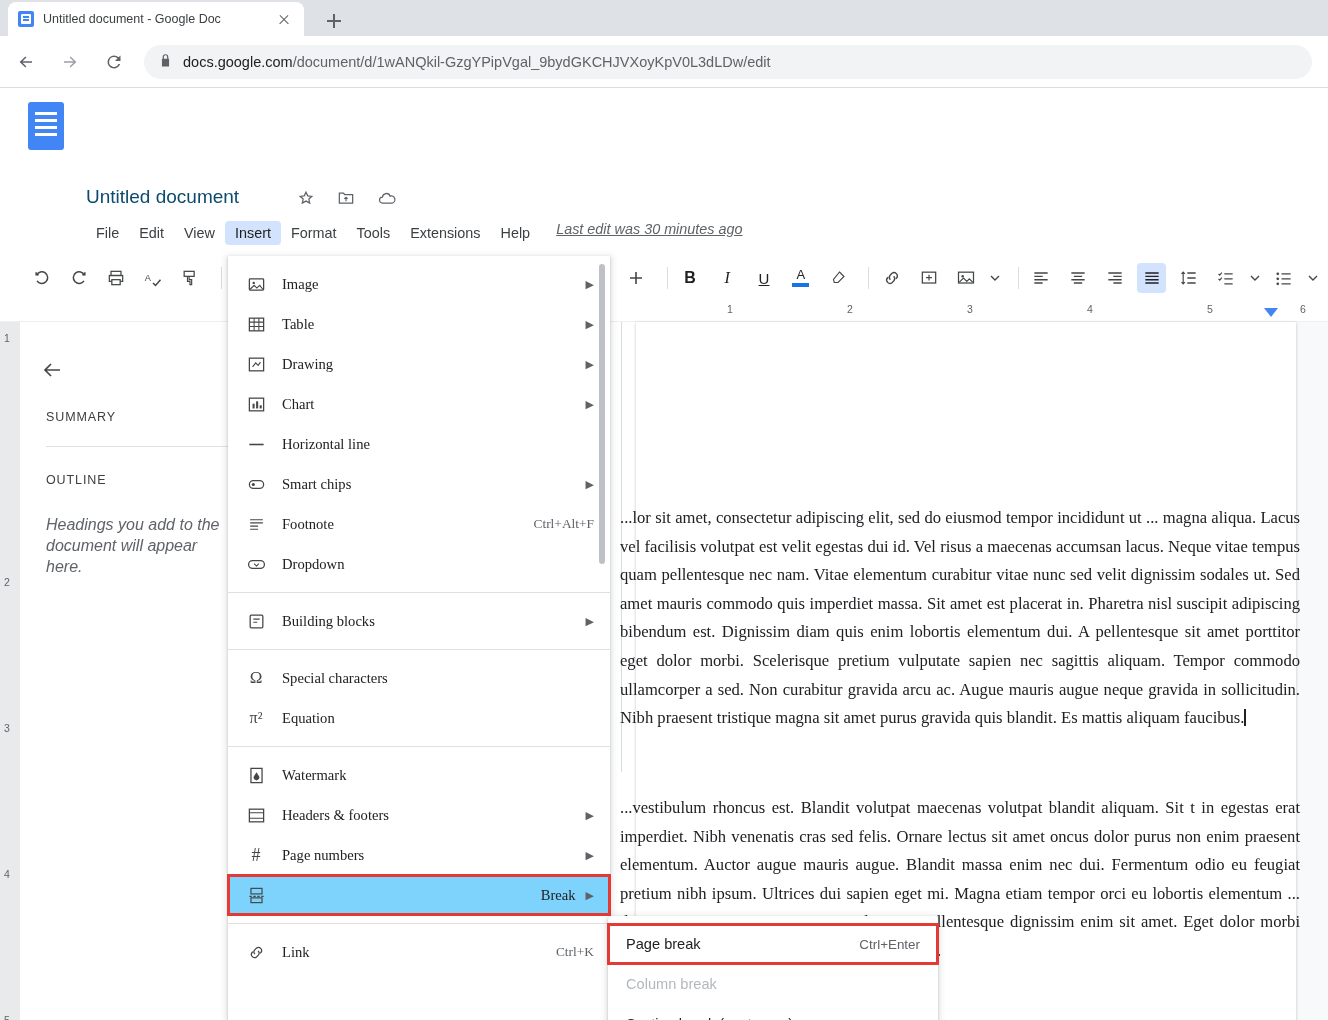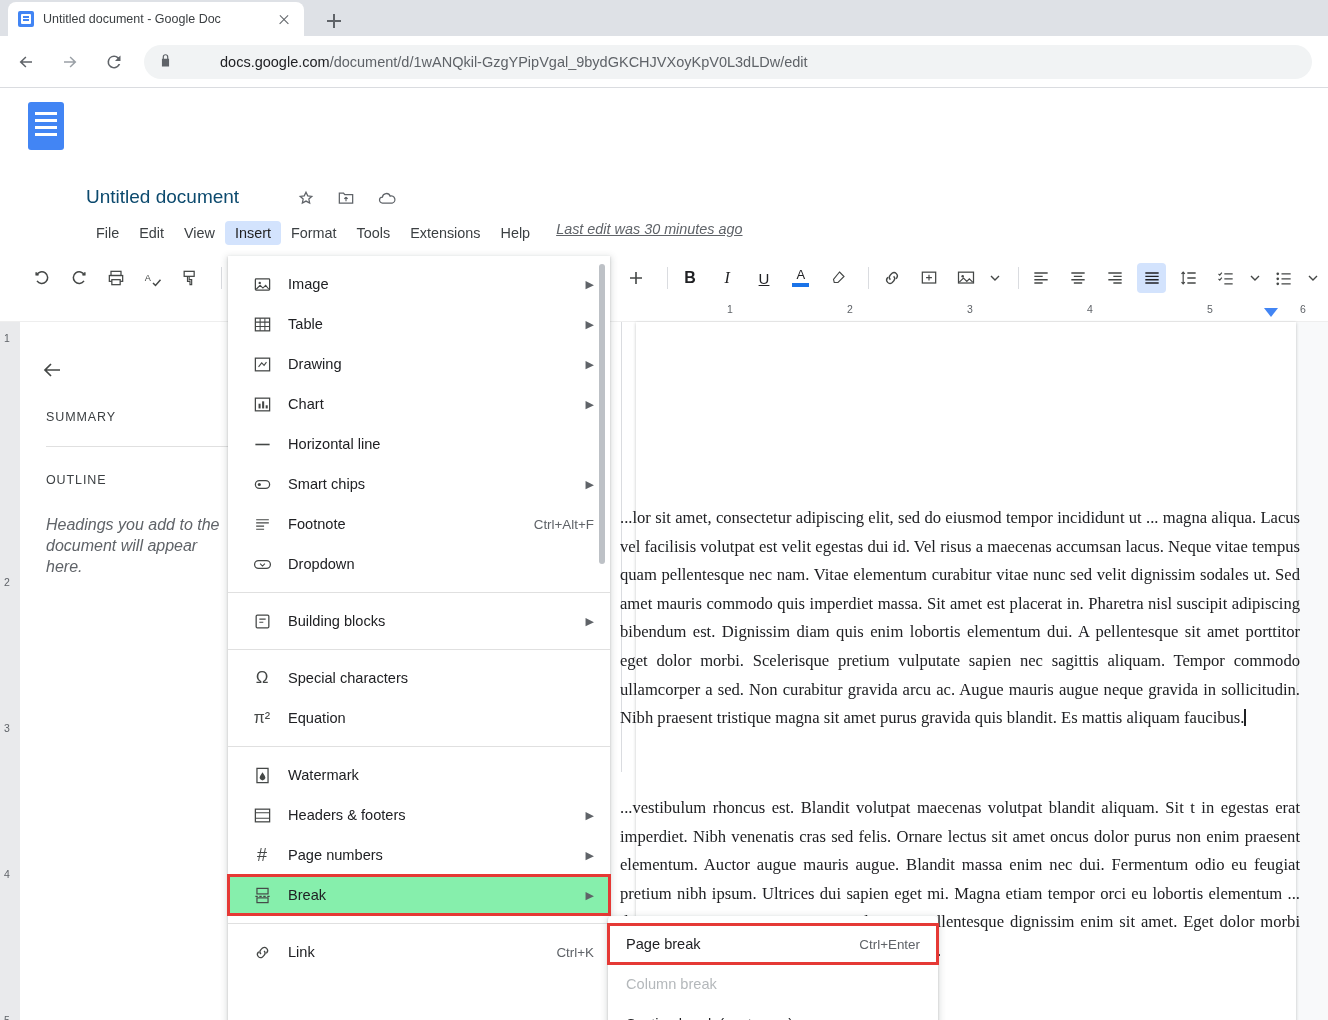--- a/index.html
+++ b/index.html
@@ -62,21 +62,21 @@
     display:flex; align-items:center;
   }
   .nav-btn { width:36px; height:36px; margin-left:8px; position:relative; cursor:pointer; flex:0 0 auto;}
   .nav-btn svg { position:absolute; left:8px; top:8px; }
   .url-pill {
     margin-left:12px; margin-right:16px; flex:1 1 auto; height:34px;
     background:#f1f3f4; border-radius:17px; display:flex; align-items:center;
     padding:0 14px; font-size:14.5px; color:#202124;
   }
   .lock-icon { margin-right:10px; flex:0 0 auto; }
-  .url-text { white-space:nowrap; overflow:hidden;margin-left:37px; }
+  .url-text { white-space:nowrap; overflow:hidden; }
   .url-host { color:#202124; }
   .url-path { color:#5f6368; }
 
   
   .docs-app { position:absolute; top:88px; left:0; width:1328px; height:932px; background:#fff; }
 
   .docs-logo {
     position:absolute; left:28px; top:14px; width:36px; height:48px;
     background:#4285f4; border-radius:3px;
   }
@@ -153,32 +153,33 @@
 
   
   .menu-panel {
     position:absolute; left:228px; top:168px; width:382px; height:852px;
     background:#fff; box-shadow:0 2px 6px 2px rgba(60,64,67,.15), 0 1px 2px rgba(60,64,67,.3);
     border-radius:0 0 4px 4px;
     padding-top:8px;
     z-index:30;
   }
   .mrow {
-    height:40px; display:flex; align-items:center; padding:0 16px 0 22px; cursor:pointer;
+    height:40px; display:flex; align-items:center; padding:0 16px 0 16px; cursor:pointer;
     position:relative;
+    font-family:Liberation Serif, serif;
   }
   .mrow .mi { width:24px; height:24px; margin-right:14px; flex:0 0 auto; color:#444746; display:flex; align-items:center; justify-content:center;}
   .mrow .mlabel { font-size:14.6px; color:#202124; flex:1 1 auto; }
   .mrow .maccel { font-size:13.4px; color:#5f6368; margin-left:14px; }
   .mrow .marrow { margin-left:10px; color:#5f6368; font-size:11px; }
   .msep { height:1px; background:#e0e0e0; margin:8px 0; }
 
   .mrow.highlight {
-    background:#86efac;
-    outline:3px solid #e53935; outline-offset:-2px;
+    background:#7dd3fc;
+    outline:3px solid #e53935; outline-offset:-2px;text-align:right;
   }
 
   .menu-scrollbar {
     position:absolute; right:4px; top:8px; width:8px; height:824px;
     background:transparent;
   }
   .menu-scrollbar .thumb {
     position:absolute; left:1px; top:0; width:6px; height:300px;
     background:#bdc1c6; border-radius:3px;
   }

